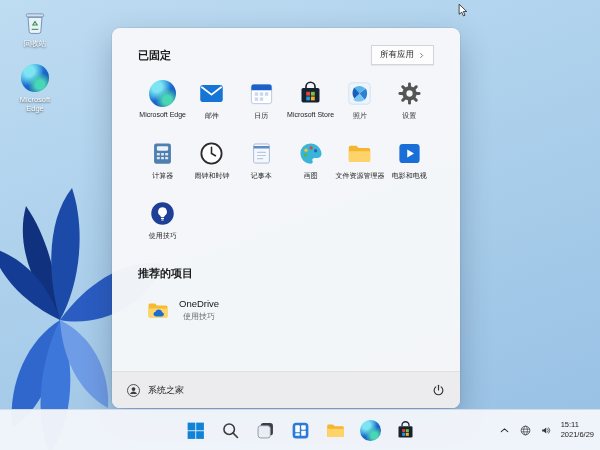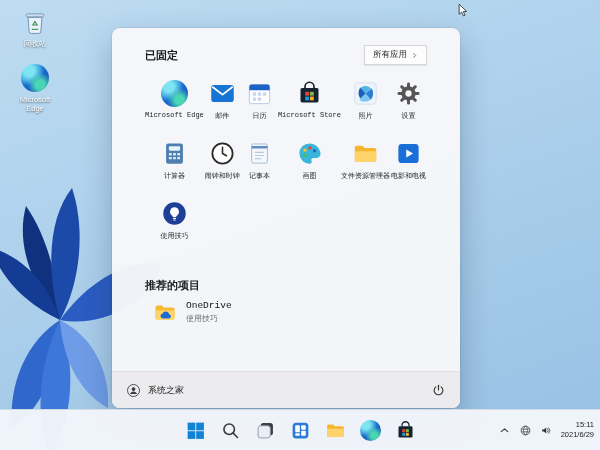--- a/index.html
+++ b/index.html
@@ -23,32 +23,32 @@
     background:
       radial-gradient(circle at 68% 74%, #49d6b5 0 16%, rgba(73,214,181,0) 44%),
       radial-gradient(circle at 30% 26%, #7de4f2 0 18%, rgba(125,228,242,0) 50%),
       linear-gradient(140deg,#2bb1e8 8%,#1b66cc 55%,#15459e 100%);}
 
   
   .start-menu{position:absolute;left:112px;top:28px;width:348px;height:380px;border-radius:8px;
     background:rgba(246,247,249,.97);
     box-shadow:0 12px 30px rgba(30,50,80,.30),0 0 0 1px rgba(0,0,0,.05);
     display:flex;flex-direction:column;overflow:hidden;}
-  .menu-body{flex:1;padding:18px 33px 0;font-family:Liberation Mono, monospace;}
+  .menu-body{flex:1;padding:18px 26px 0;}
   .sec-head{display:flex;justify-content:space-between;align-items:center;height:18px;}
   .sec-title{font-size:11px;font-weight:bold;color:#1b1b1b;}
   .all-apps{display:flex;align-items:center;gap:4px;background:#fdfdfd;border:1px solid #d5d5d8;
     border-radius:0;padding:3px 8px;font-size:8.5px;color:#1b1b1b;box-shadow:0 1px 1px rgba(0,0,0,.06);cursor:pointer;}
   .app-grid{display:grid;grid-template-columns:repeat(6,1fr);row-gap:6px;margin-top:10px;}
   .app{display:flex;flex-direction:column;align-items:center;padding-top:6px;height:48px;border-radius:4px;cursor:pointer;}
   .ic{width:27px;height:27px;}
   .ic svg{width:100%;height:100%}
   .app-label{margin-top:4px;font-size:7px;color:#1c1c1c;white-space:nowrap;}
-  .rec-head{margin-top:28px;align-items:center;}
-  .rec-grid{display:grid;grid-template-columns:176px 1fr;}
+  .rec-head{margin-top:16px;align-items:center;}
+  .rec-grid{display:grid;grid-template-columns:176px 1fr;margin-top:10px;text-align:center;}
   .rec-item{display:flex;align-items:center;gap:9px;padding:6px 8px;border-radius:4px;cursor:pointer;}
   .rec-icon{width:24px;height:24px;flex:0 0 auto;}
   .rec-icon svg{width:100%;height:100%}
   .rec-title{font-size:9.5px;color:#141414;}
   .rec-sub{font-size:8px;color:#6b6b6b;margin-top:2px;}
   .menu-footer{height:36px;background:#ececef;border-top:1px solid #e0e0e3;
     display:flex;align-items:center;justify-content:space-between;padding:0 14px;}
   .user{display:flex;align-items:center;gap:7px;cursor:pointer;}
   .avatar{width:15px;height:15px}
   .user-name{font-size:9px;color:#1b1b1b;}
@@ -58,21 +58,21 @@
   .taskbar{position:absolute;left:0;right:0;bottom:0;height:40px;
     background:rgba(242,245,250,.97);border-top:1px solid rgba(170,185,205,.4);}
   .tb-center{position:absolute;left:50%;top:0;height:100%;transform:translateX(-50%);
     display:flex;align-items:center;gap:5px;}
   .tb-btn{width:30px;height:30px;border-radius:4px;display:flex;align-items:center;justify-content:center;cursor:pointer;}
   .tb-btn svg{width:21px;height:21px}
   .tb-btn .ic-edge{width:21px;height:21px}
   .tray{position:absolute;right:6px;top:0;height:100%;display:flex;align-items:center;gap:8px;}
   .tray-ic{width:13px;height:13px;cursor:pointer;}
   .tray-ic svg{width:100%;height:100%}
-  .clock{text-align:right;font-size:7.5px;color:#1b1b1b;line-height:1.35;cursor:pointer;}
+  .clock{text-align:left;font-size:7.5px;color:#1b1b1b;line-height:1.35;cursor:pointer;}
 
   .cursor{position:absolute;left:456px;top:3px;width:15px;height:20px;pointer-events:none;}
 </style>
 </head>
 <body>
 
 <div class="screen">
 
   <svg class="bloom" viewBox="0 0 210 300">
     <path d="M78,160 C48,124 34,82 44,46 C66,78 76,120 78,160" fill="#10327e"></path>

